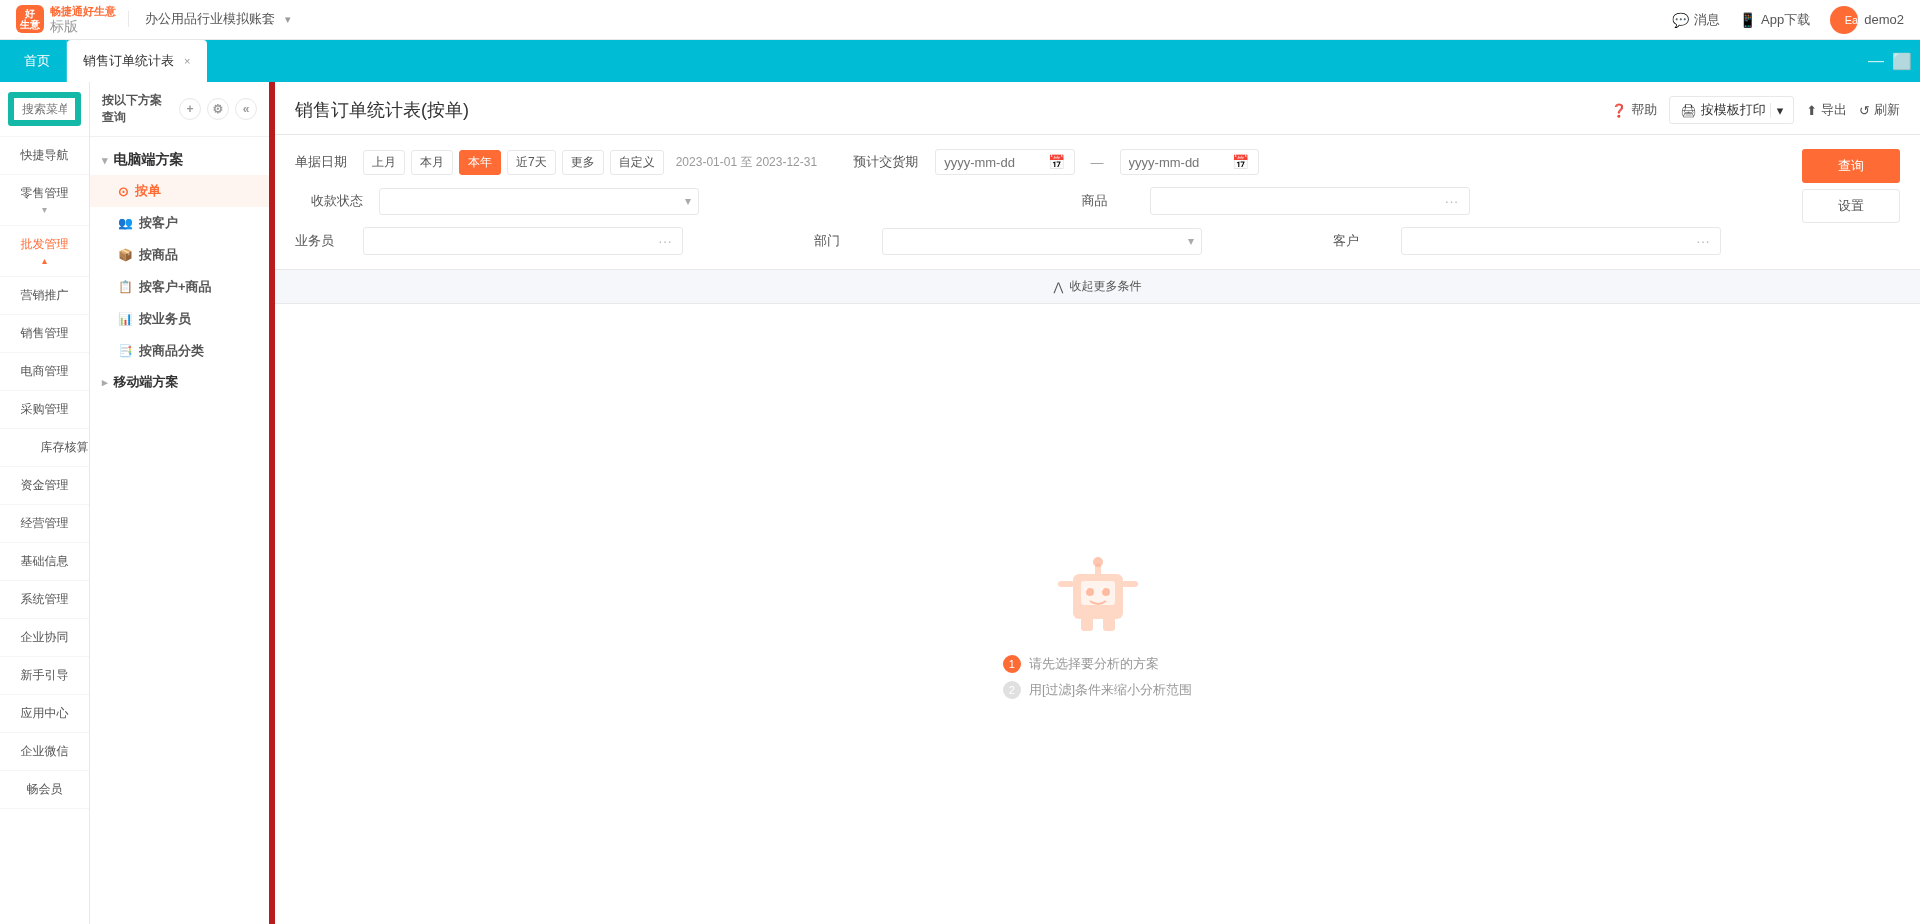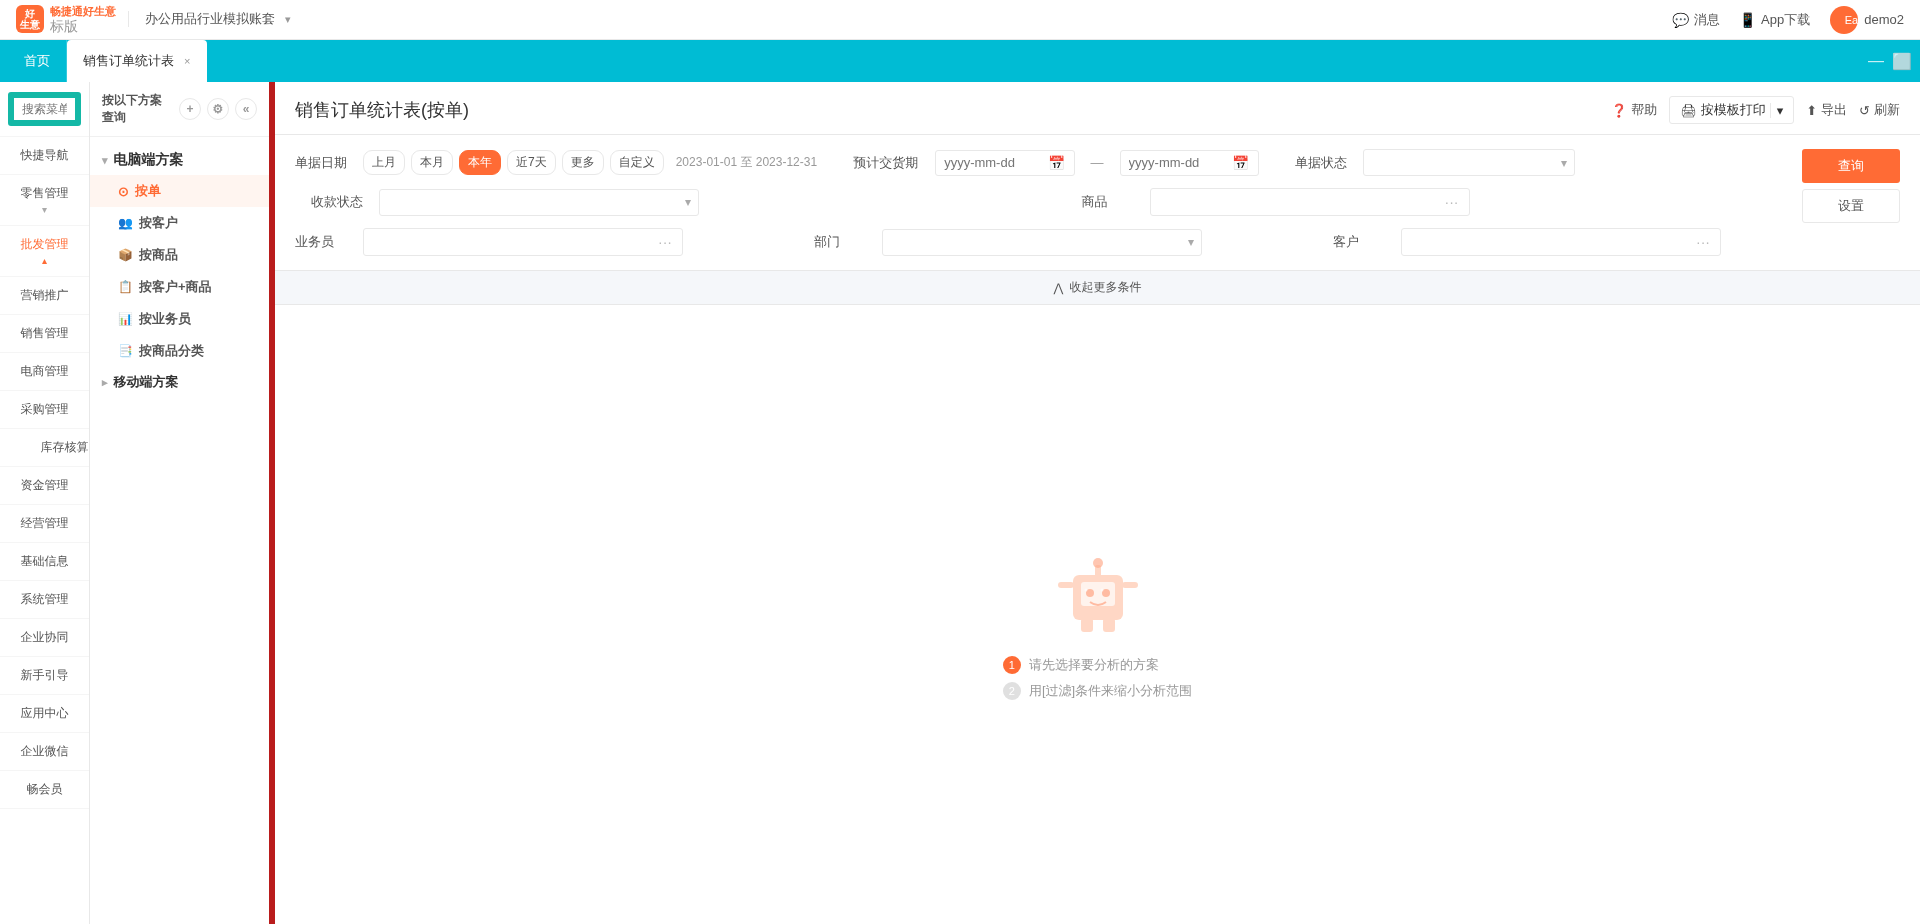--- a/index.html
+++ b/index.html
@@ -193,21 +193,21 @@
     .filter-label {
       font-size: 13px;
       color: #555;
       white-space: nowrap;
       min-width: 60px;
     }
     .filter-date-group { display: flex; align-items: center; gap: 6px; flex-shrink: 0; }
     .date-quick-btn {
       padding: 3px 8px;
       border: 1px solid #e8e8e8;
-      border-radius: 9px;
+      border-radius: 3px;
       cursor: pointer;
       font-size: 12px;
       color: #555;
       background: #fff;
     }
     .date-quick-btn.active { background: #ff6b35; color: #fff; border-color: #ff6b35; }
     .date-range-text { font-size: 12px; color: #999; margin-left: 4px; }
     .filter-date-input-wrap {
       display: flex;
       align-items: center;
@@ -557,28 +557,20 @@
               <input type="text" class="filter-date-input" placeholder="yyyy-mm-dd" style="">
               <span class="date-icon">📅</span>
             </div>
             <span class="date-dash">—</span>
             <div class="filter-date-input-wrap">
               <input type="text" class="filter-date-input" placeholder="yyyy-mm-dd" style="">
               <span class="date-icon">📅</span>
             </div>
           </div>
 
-          <div style="display:flex;align-items:center;gap:8px;flex-shrink:0;margin-left:20px;min-width:280px;">
-            <span class="filter-label">单据状态</span>
-            <div class="select-wrap" style="flex:1;">
-              <select style="width:100%;">
-                <option value=""></option>
-              </select>
-            </div>
-          </div>
         </div>
 
         <div class="filter-row">
           <div style="display:flex;align-items:center;gap:8px;flex:1;margin-left:16px;">
             <span class="filter-label">收款状态</span>
             <div class="select-wrap" style="flex:1;max-width:320px;">
               <select style="width:100%;">
                 <option value=""></option>
               </select>
             </div>

